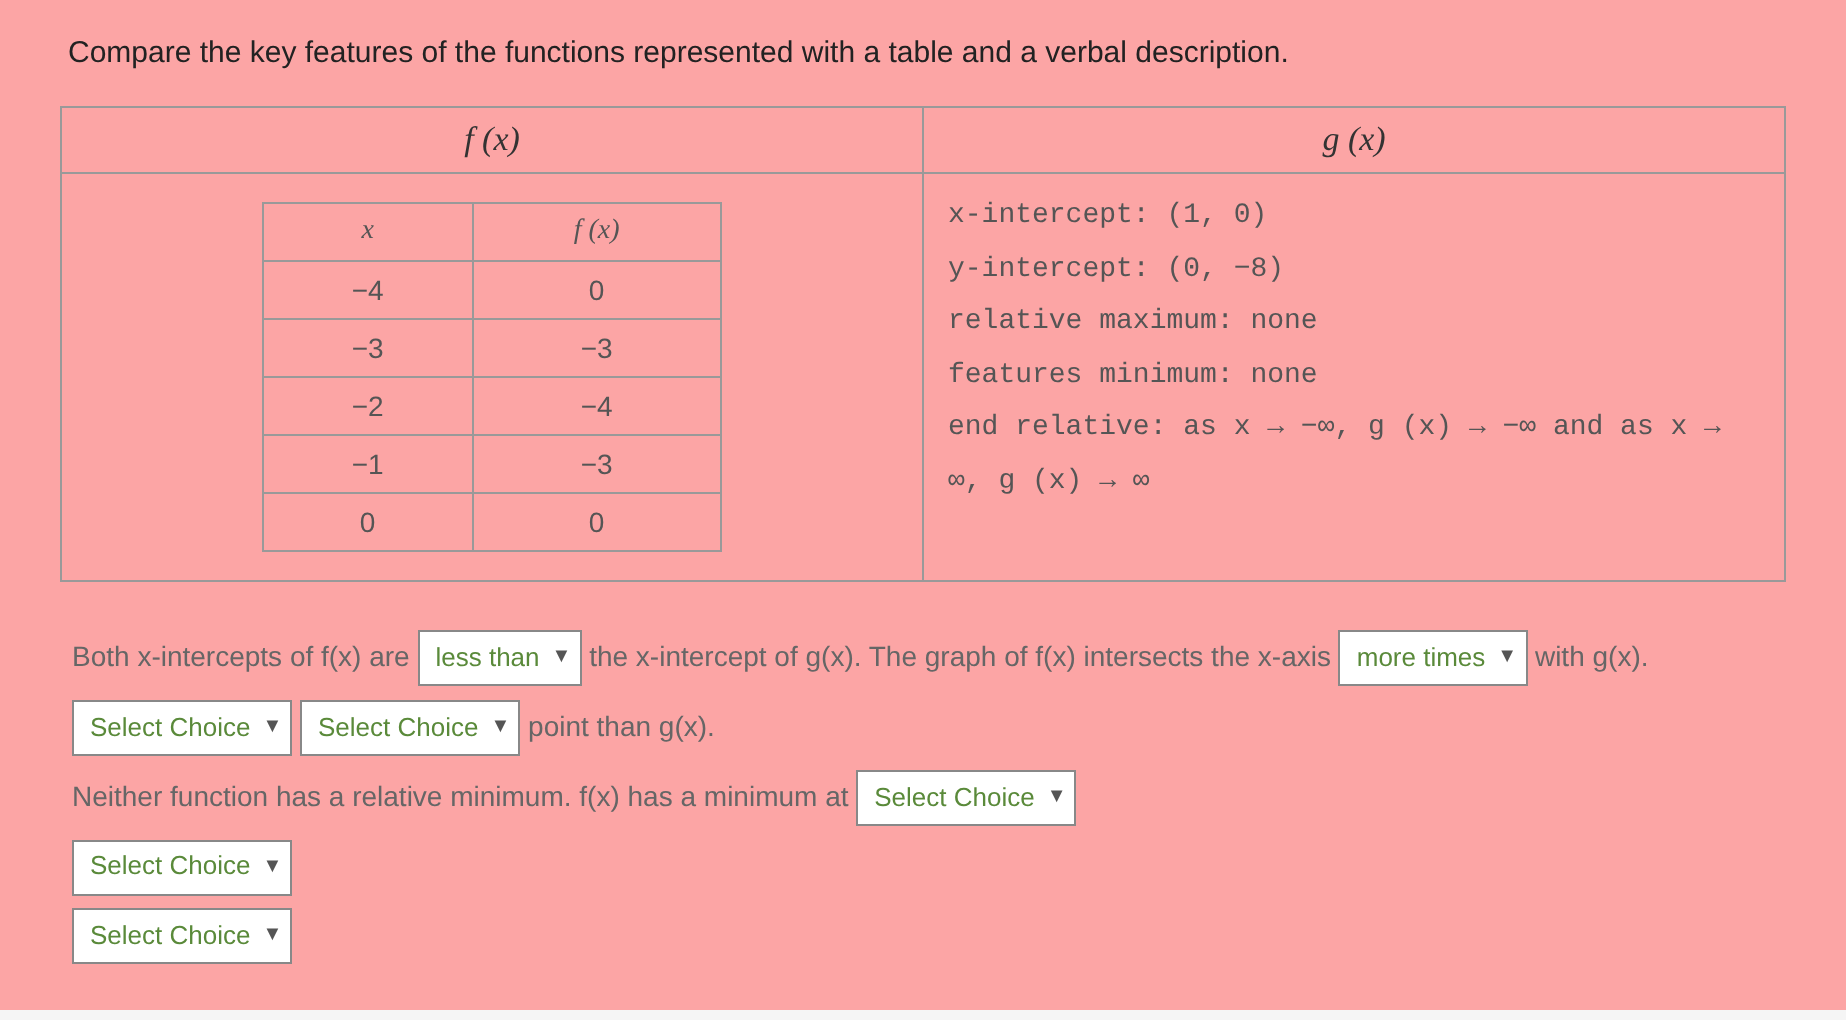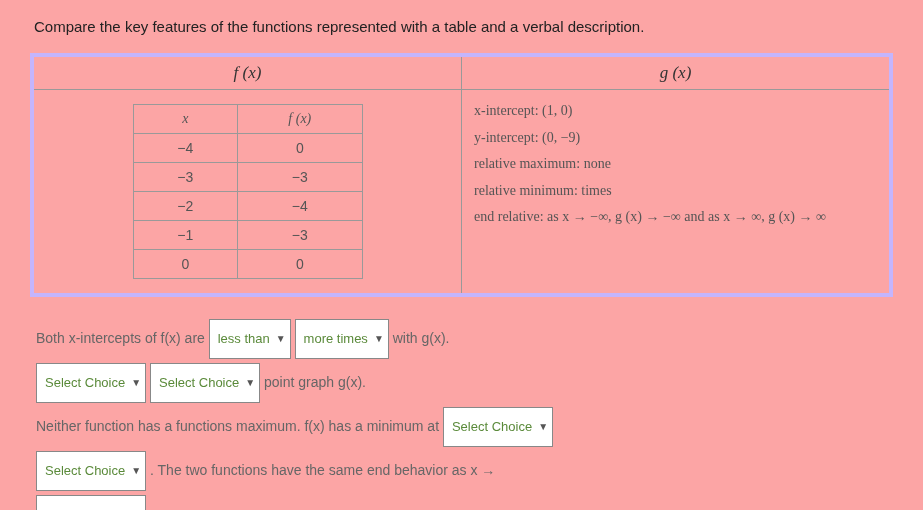--- a/index.html
+++ b/index.html
@@ -15,21 +15,21 @@
       padding: 18px 30px;
       background: #fca5a5;
     }
     .prompt {
       font-size: 15px;
       color: #222;
       margin-bottom: 18px;
       padding-left: 4px;
     }
     .outer-table {
-      border: 4px solid #c4b5fd;
+      border: 1px solid #c4b5fd;
       border-collapse: collapse;
       width: 100%;
       table-layout: fixed;
     }
     .outer-table > tbody > tr > th,
     .outer-table > tbody > tr > td {
       border: 1px solid #999;
       padding: 8px 12px;
       vertical-align: top;
     }
@@ -60,40 +60,40 @@
     .inner-table th {
       font-weight: normal;
       font-family: 'Times New Roman', serif;
       font-style: italic;
     }
     .g-cell {
       font-size: 14px;
       color: #555;
       line-height: 1.9;
       padding: 16px 12px 8px 12px;
-      font-family: Liberation Serif, serif;
+      font-family: Liberation Mono, monospace;
     }
     .sentences {
       margin-top: 22px;
       font-size: 14px;
       color: #666;
       line-height: 2.2;
       padding-left: 6px;
     }
     .sentences .line { margin-bottom: 4px; }
     .select-box {
       display: inline-flex;
       align-items: center;
       border: 1px solid #888;
       background: #fff;
       padding: 2px 4px 2px 8px;
       font-size: 13px;
       color: #5a8a3a;
       vertical-align: middle;
-      height: 40px;
+      height: 28px;
       cursor: pointer;
     }
     .select-box .caret {
       margin-left: 6px;
       font-size: 10px;
       color: #555;
     }
   </style>
 </head>
 <body>
@@ -136,70 +136,70 @@
               <tr>
                     <td>0</td>
                     <td>0</td>
                   </tr>
             </tbody>
               </table>
           </div>
         </td>
         <td class="g-cell">
           <div>x-intercept: (1, 0)</div>
-          <div>y-intercept: (0, −9)</div>
+          <div>y-intercept: (0, −8)</div>
           <div>relative maximum: none</div>
-          <div>relative minimum: times</div>
+          <div>features minimum: none</div>
           <div>end relative: as x → −∞, g (x) → −∞ and as x → ∞, g (x) → ∞</div>
         </td>
       </tr>
     </tbody>
   </table>
 
   <div class="sentences">
 
     <div class="line">
       <span>Both x-intercepts of f(x) are</span>
       <span class="select-box">
         <span>less than</span>
         <span class="caret">▼</span>
       </span>
+      <span>the x-intercept of g(x). The graph of f(x) intersects the x-axis</span>
       <span class="select-box">
         <span>more times</span>
         <span class="caret">▼</span>
       </span>
       <span>with g(x).</span>
     </div>
 
     <div class="line">
       <span class="select-box">
         <span>Select Choice</span>
         <span class="caret">▼</span>
       </span>
       <span class="select-box">
         <span>Select Choice</span>
         <span class="caret">▼</span>
       </span>
-      <span>point graph g(x).</span>
-    </div>
-
-    <div class="line">
-      <span>Neither function has a functions maximum. f(x) has a minimum at</span>
-      <span class="select-box">
-        <span>Select Choice</span>
-        <span class="caret">▼</span>
-      </span>
-    </div>
-
-    <div class="line">
-      <span class="select-box">
-        <span>Select Choice</span>
-        <span class="caret">▼</span>
-      </span>
-      <span>. The two functions have the same end behavior as x →</span>
+      <span>point than g(x).</span>
+    </div>
+
+    <div class="line">
+      <span>Neither function has a relative minimum. f(x) has a minimum at</span>
+      <span class="select-box">
+        <span>Select Choice</span>
+        <span class="caret">▼</span>
+      </span>
+    </div>
+
+    <div class="line">
+      <span class="select-box">
+        <span>Select Choice</span>
+        <span class="caret">▼</span>
+      </span>
     </div>
 
     <div class="line">
       <span class="select-box">
         <span>Select Choice</span>
         <span class="caret">▼</span>
       </span>
     </div>
 
   </div>

